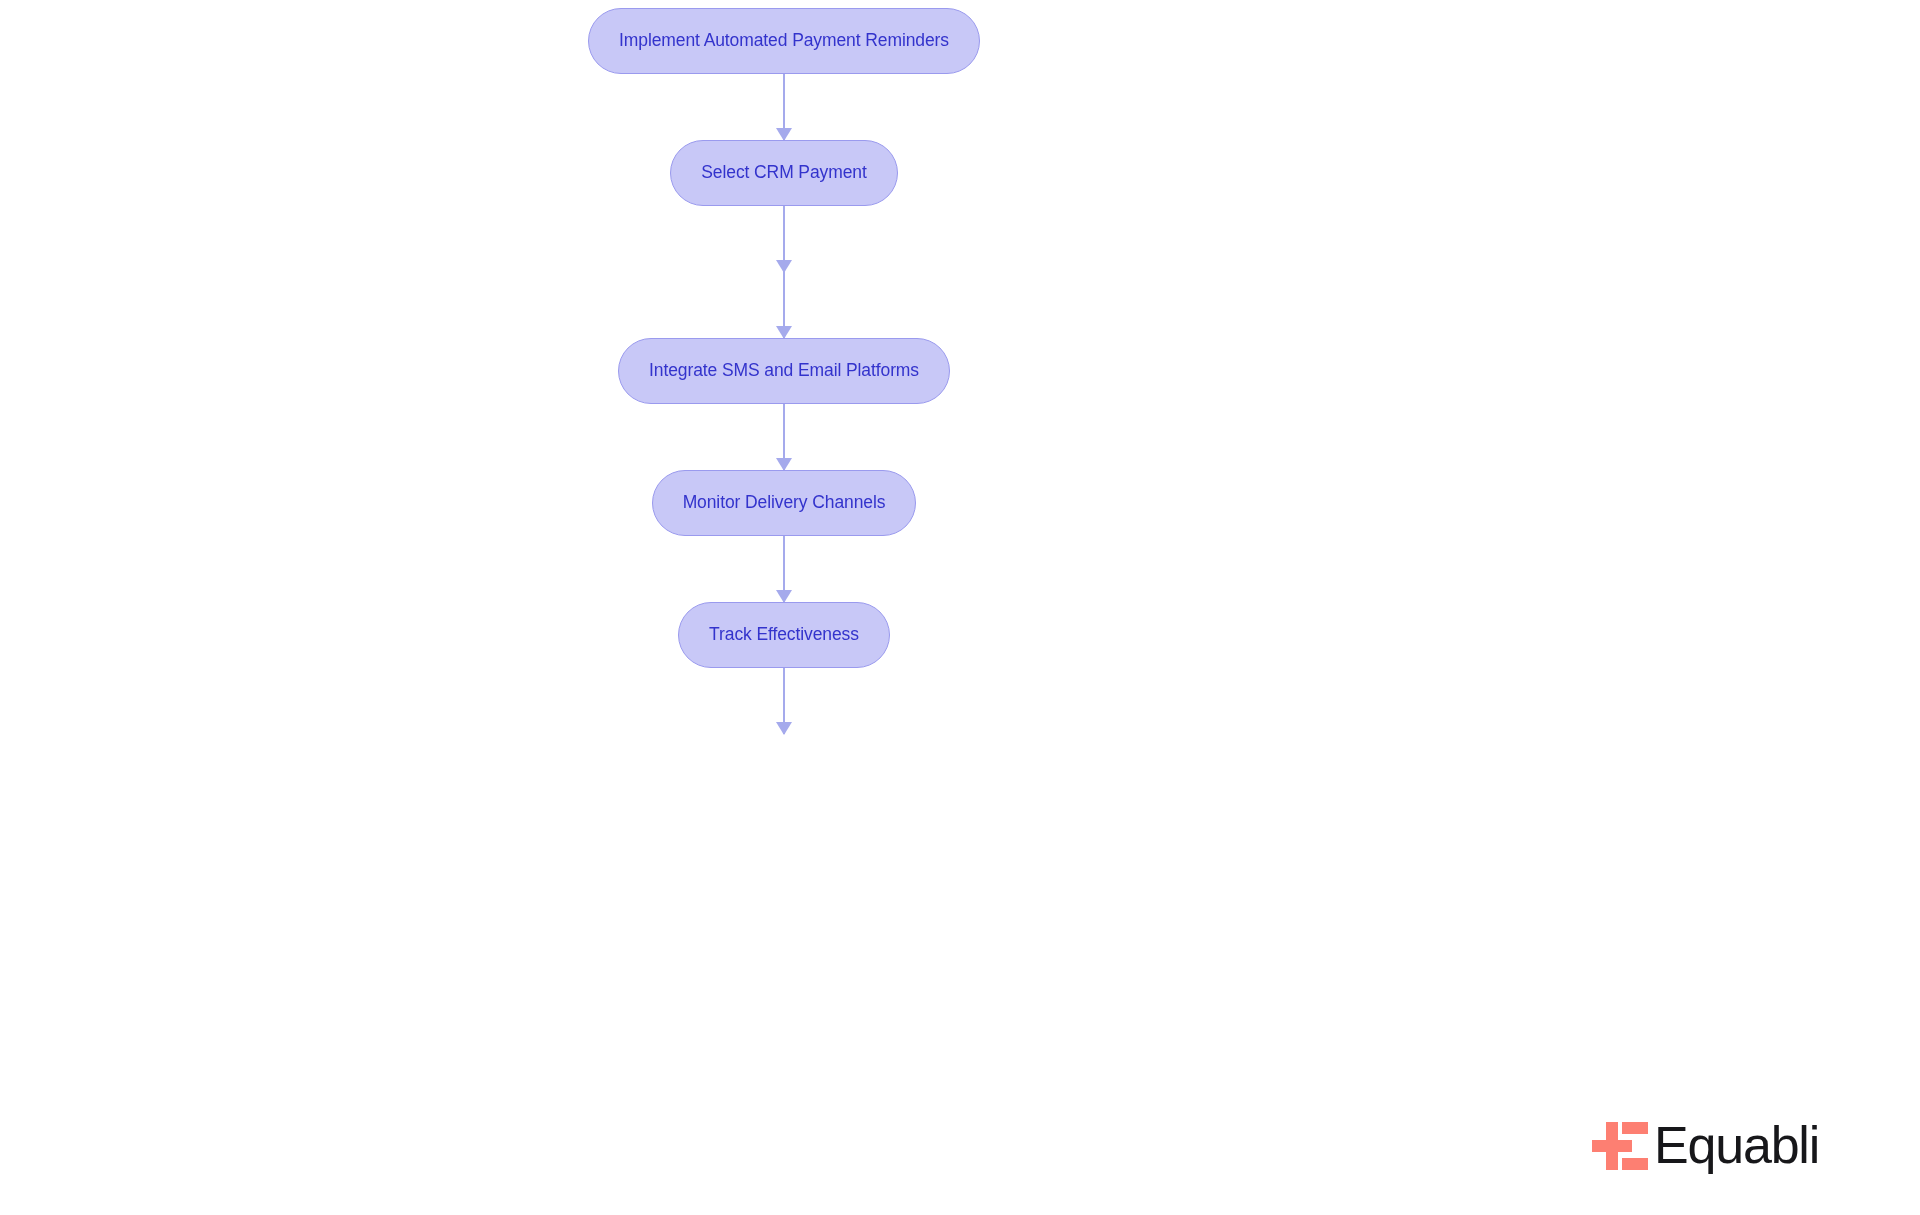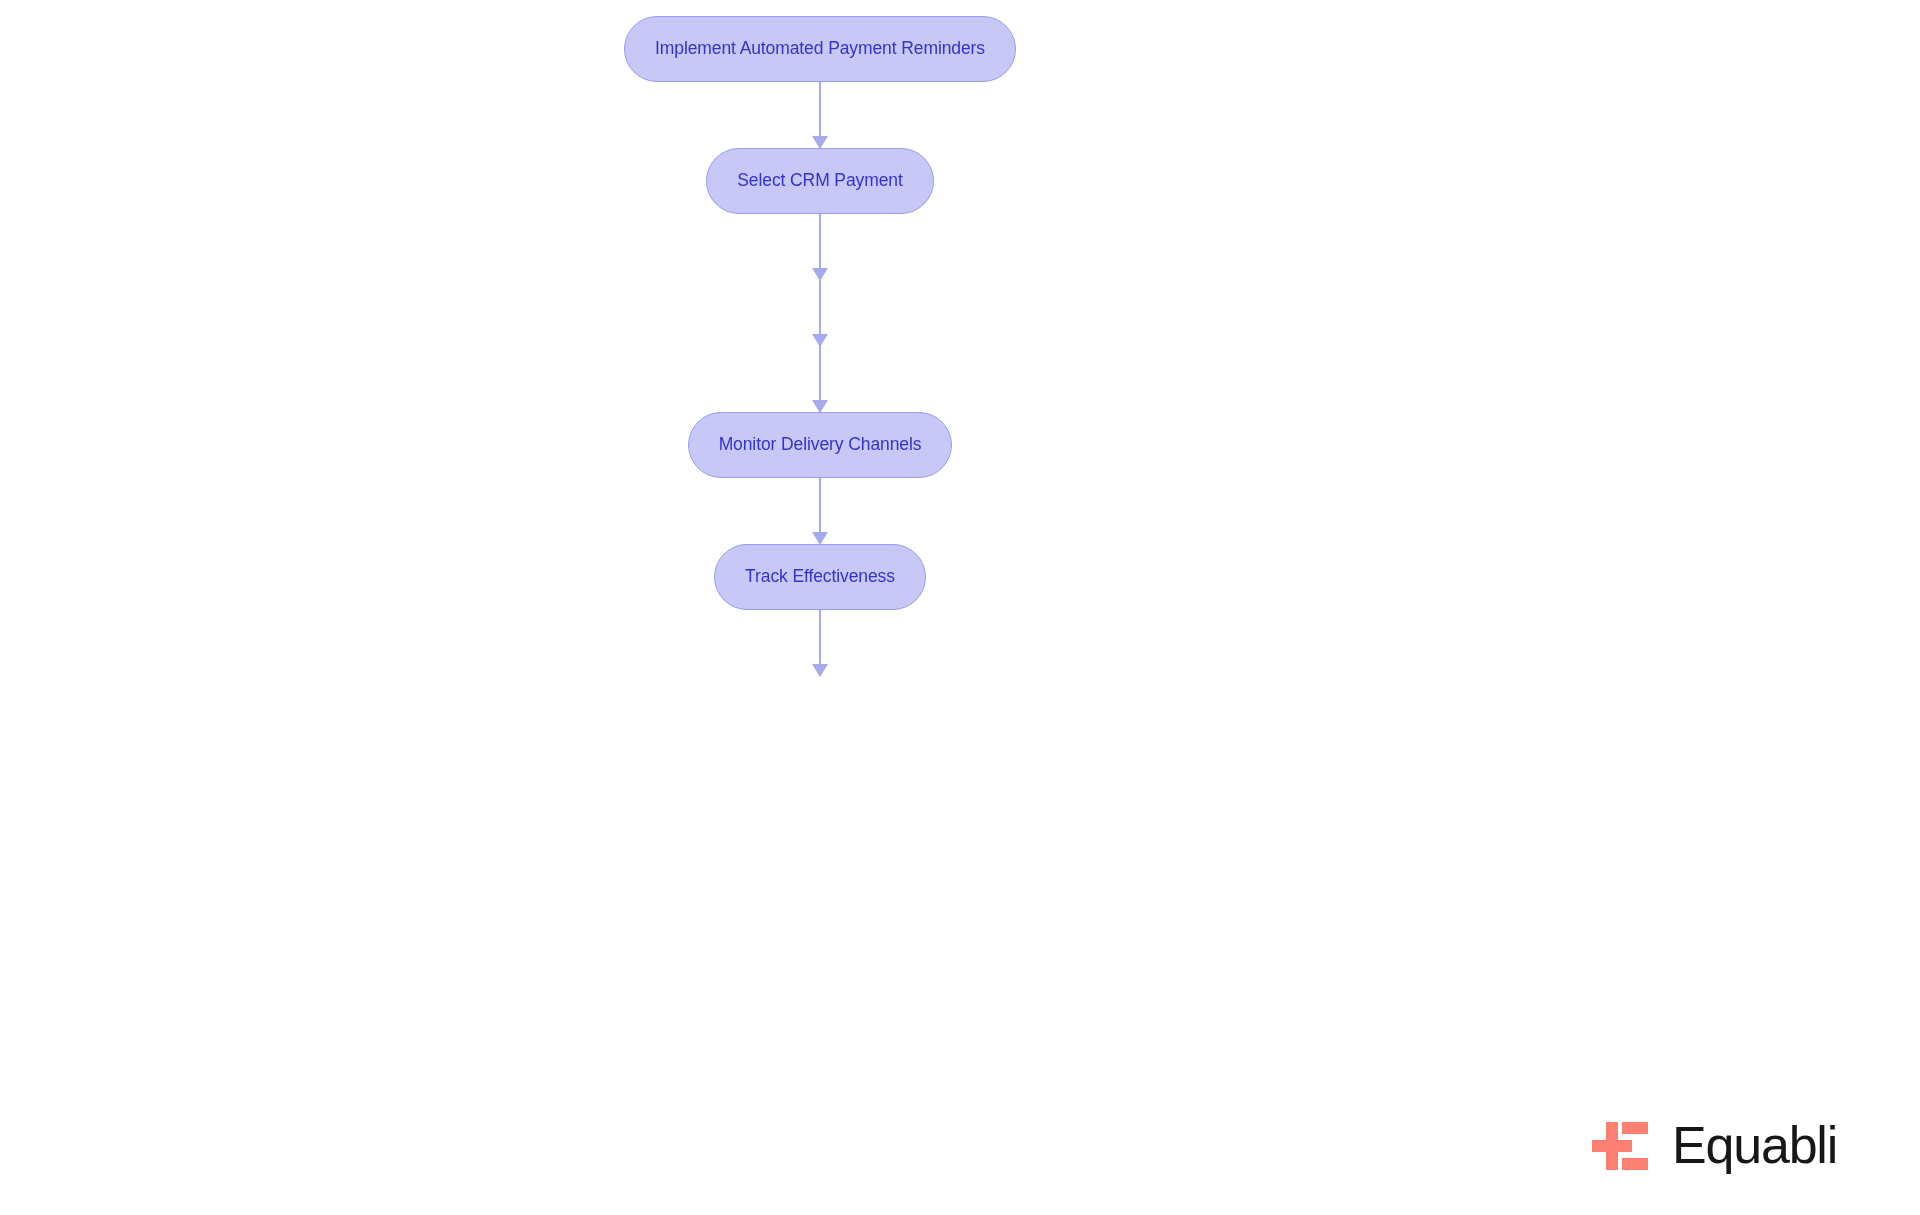--- a/index.html
+++ b/index.html
@@ -19,27 +19,26 @@
     position: relative;
     width: 1920px;
     height: 1215px;
     background: #ffffff;
   }
 
   
   #flow {
     position: absolute;
     left: 0;
-    top: 16px;
+    top: 8px;
     width: 1568px;       
     height: 900px;
     display: flex;
     flex-direction: column;
     align-items: center;
-    padding-left: 36px;
   }
 
   .node {
     position: relative;
     box-sizing: border-box;
     background: #c8c8f7;
     border: 1px solid #9a9aee;
     border-radius: 34px;
     color: #3333cc;
     font-size: 17.5px;
@@ -75,21 +74,20 @@
     border-top: 13px solid #a5aaec;
   }
 
   
   #logo {
     position: absolute;
     left: 1592px;
     top: 1112px;
     display: flex;
     align-items: center;
-    gap: 18px;
   }
   .logo-mark {
     position: relative;
     width: 62px;
     height: 66px;
     flex: 0 0 auto;
   }
   .logo-mark i {
     position: absolute;
     background: #fd7f72;
@@ -128,20 +126,23 @@
 
     <div class="node">
       <span>Select CRM Payment</span>
     </div>
 
     <div class="connector"></div>
 
 
     <div class="connector"></div>
 
+    <div class="node">
+      <span>Integrate SMS and Email Platforms</span>
+    </div>
 
     <div class="connector"></div>
 
     <div class="node">
       <span>Monitor Delivery Channels</span>
     </div>
 
     <div class="connector"></div>
 
     <div class="node">

